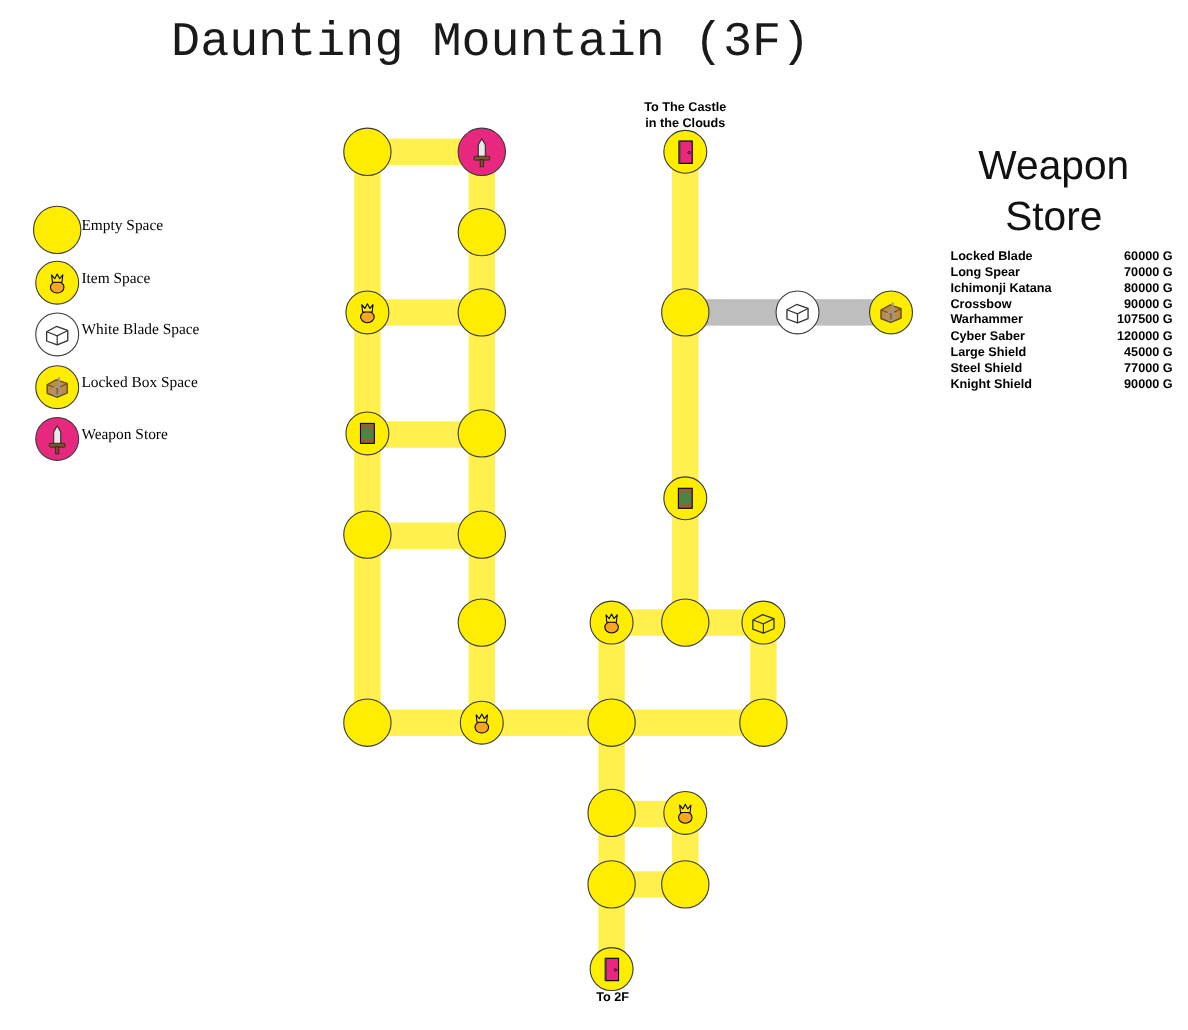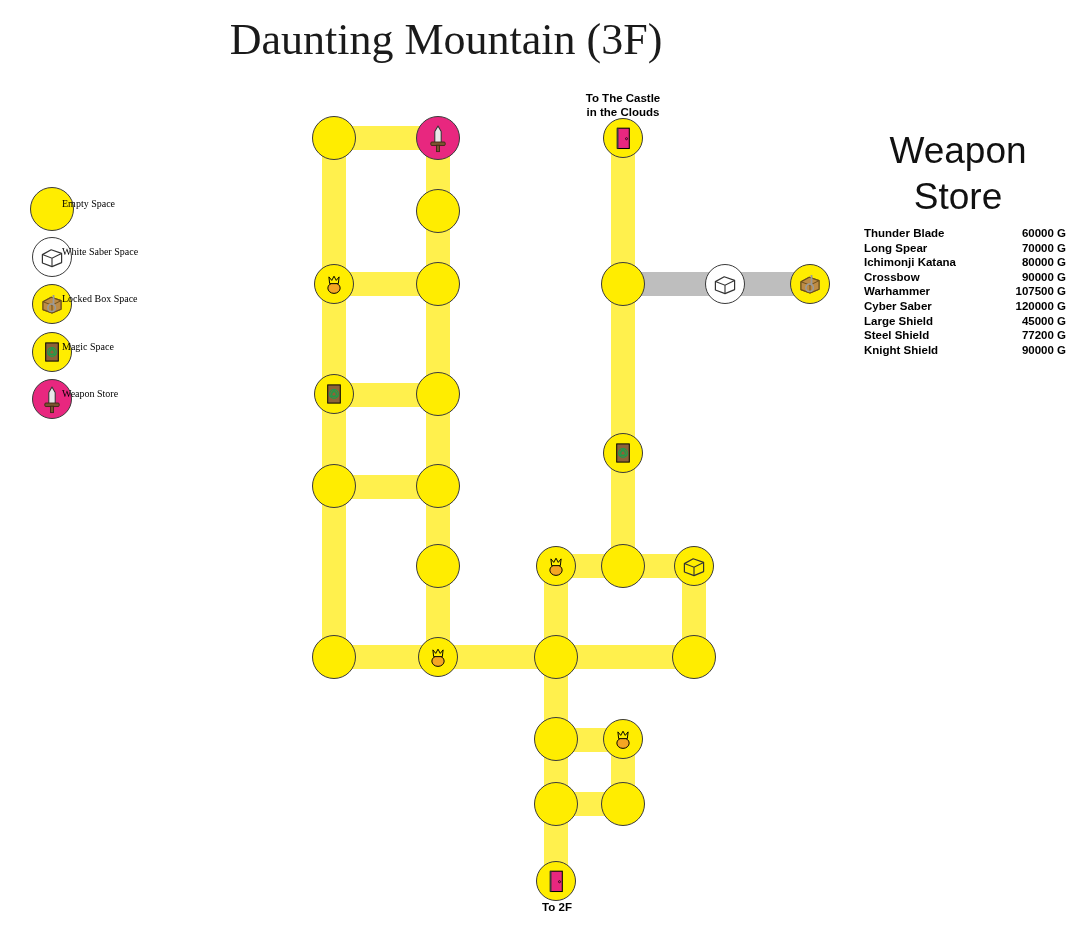--- a/index.html
+++ b/index.html
@@ -3,27 +3,27 @@
 <meta charset="utf-8">
 <style>
   html,body{margin:0;padding:0;}
   body{
     width:1080px;height:936px;background:#ffffff;position:relative;
     font-family:"Liberation Sans", sans-serif;overflow:hidden;
   }
   #map-title{
     position:absolute;left:0;top:14px;width:892px;text-align:center;
     font-size:44px;font-weight:400;color:#1a1a1a;letter-spacing:0px;
-    font-family:Liberation Serif, serif;
+    font-family:Liberation Mono, monospace;
   }
   
   #legend{position:absolute;left:26px;top:186px;width:230px;}
   .legend-row{position:relative;height:47.5px;}
   .legend-label{
-    position:absolute;left:36px;top:12px;font-size:10px;color:#000;
+    position:absolute;left:48px;top:12px;font-size:14px;color:#000;
     font-family:"Liberation Serif", serif;white-space:nowrap;
   }
   
   #weapon-store{position:absolute;left:848px;top:128px;width:220px;}
   #weapon-store-title{
     font-size:37px;font-weight:400;color:#111;text-align:center;
     line-height:46px;font-family:"Liberation Sans", sans-serif;
   }
   #weapon-list{margin-top:6px;}
   .weapon-row{display:flex;justify-content:space-between;
@@ -53,70 +53,68 @@
 <body>
 
 <div id="map-title">Daunting Mountain (3F)</div>
 
 <div id="legend">
     <div class="legend-row">
       <div class="node " style="left: 4px; top: 1px; width: 44px; height: 44px;"></div>
       <div class="legend-label">Empty Space</div>
     </div>
     <div class="legend-row">
+      <div class="node " style="left: 6px; top: 3px; width: 40px; height: 40px;">
+        <svg width="30" height="30" viewBox="0 0 40 40">
+          <ellipse cx="20" cy="25.5" rx="8.2" ry="7" fill="#F5A623" stroke="#000" stroke-width="1.3"></ellipse>
+          <path d="M14.2 19.5 L13.2 10.5 L17 15.2 L20 9.6 L23 15.2 L26.8 10.5 L25.8 19.5 Z" fill="#FFED00" stroke="#000" stroke-width="1.3" stroke-linejoin="round"></path>
+        </svg>
+      </div>
+      <div class="legend-label">Item Space</div>
+    </div>
+    <div class="legend-row">
       <div class="node white" style="left: 6px; top: 3px; width: 40px; height: 40px;">
         <svg width="32" height="32" viewBox="0 0 40 40">
           <path d="M8 17 L19 11 L32 15.5 L32 27 L20 32 L8 27.5 Z" fill="#ffffff" stroke="#333" stroke-width="1.5" stroke-linejoin="round"></path>
           <path d="M8 17 L20 21.5 L32 15.5" fill="none" stroke="#333" stroke-width="1.4"></path>
           <path d="M20 21.5 L20 32" fill="none" stroke="#333" stroke-width="1.4"></path>
         </svg>
       </div>
-      <div class="legend-label">White Saber Space</div>
+      <div class="legend-label">White Blade Space</div>
     </div>
     <div class="legend-row">
       <div class="node " style="left: 6px; top: 3px; width: 40px; height: 40px;">
         <svg width="30" height="30" viewBox="0 0 40 40">
           <path d="M8 17 L19 11 L32 15.5 L32 27 L20 32 L8 27.5 Z" fill="#B98A४0" stroke="#6b4f1d" stroke-width="1.5" stroke-linejoin="round"></path>
           <path d="M8 17 L19 11 L32 15.5 L32 27 L20 32 L8 27.5 Z" fill="#BE8C45" stroke="#6b4f1d" stroke-width="1.5" stroke-linejoin="round"></path>
           <path d="M8 17 L20 21.5 L32 15.5" fill="none" stroke="#6b4f1d" stroke-width="1.3"></path>
           <path d="M20 21.5 L20 32" fill="none" stroke="#6b4f1d" stroke-width="1.3"></path>
           <path d="M22 8 L22 22" stroke="#9a9a9a" stroke-width="2.4" fill="none"></path>
           <circle cx="19.5" cy="25" r="5" fill="none" stroke="#9a9a9a" stroke-width="2.2"></circle>
         </svg>
       </div>
       <div class="legend-label">Locked Box Space</div>
     </div>
     <div class="legend-row">
-      <div class="node " style="left: 6px; top: 3px; width: 40px; height: 40px;">
-        <svg width="28" height="28" viewBox="0 0 40 40">
-          <rect x="11" y="7" width="18" height="26" fill="#8C6239" stroke="#000" stroke-width="1.4"></rect>
-          <circle cx="20" cy="20" r="6.2" fill="none" stroke="#1E9E4A" stroke-width="1.7"></circle>
-          <circle cx="20" cy="20" r="3.4" fill="none" stroke="#1E9E4A" stroke-width="1.5"></circle>
-          <path d="M20 13.8 L25.6 23.6 L14.4 23.6 Z" fill="none" stroke="#1E9E4A" stroke-width="1.2"></path>
-        </svg>
-      </div>
-      <div class="legend-label">Magic Space</div>
-    </div>
-    <div class="legend-row">
       <div class="node pink" style="left: 6px; top: 3px; width: 40px; height: 40px;">
         <svg width="32" height="32" viewBox="0 0 40 40">
           <path d="M20 5 L24 12 L24 25 L20 29 L16 25 L16 12 Z" fill="#E9E9E9" stroke="#333" stroke-width="1.3" stroke-linejoin="round"></path>
           <rect x="11" y="25" width="18" height="4.4" rx="1.4" fill="#7B5430" stroke="#3b2613" stroke-width="1.1"></rect>
           <rect x="18.2" y="29" width="3.6" height="8" fill="#7B5430" stroke="#3b2613" stroke-width="1.1"></rect>
         </svg>
       </div>
       <div class="legend-label">Weapon Store</div>
     </div>
   </div>
 
 <div id="weapon-store">
   <div id="weapon-store-title">Weapon Store</div>
   <div id="weapon-list">
       <div class="weapon-row">
-        <span class="w-name">Thunder Blade</span>
+        <span class="w-name">Locked Blade</span>
         <span class="w-price">60000 G</span>
       </div>
       <div class="weapon-row">
         <span class="w-name">Long Spear</span>
         <span class="w-price">70000 G</span>
       </div>
       <div class="weapon-row">
         <span class="w-name">Ichimonji Katana</span>
         <span class="w-price">80000 G</span>
       </div>
@@ -131,21 +129,21 @@
       <div class="weapon-row">
         <span class="w-name">Cyber Saber</span>
         <span class="w-price">120000 G</span>
       </div>
       <div class="weapon-row">
         <span class="w-name">Large Shield</span>
         <span class="w-price">45000 G</span>
       </div>
       <div class="weapon-row">
         <span class="w-name">Steel Shield</span>
-        <span class="w-price">77200 G</span>
+        <span class="w-price">77000 G</span>
       </div>
       <div class="weapon-row">
         <span class="w-name">Knight Shield</span>
         <span class="w-price">90000 G</span>
       </div>
     </div>
 </div>
 
 <div id="map-canvas">
     <div class="edge" style="left: 294px; top: 126px; width: 104px; height: 24px;"></div>

